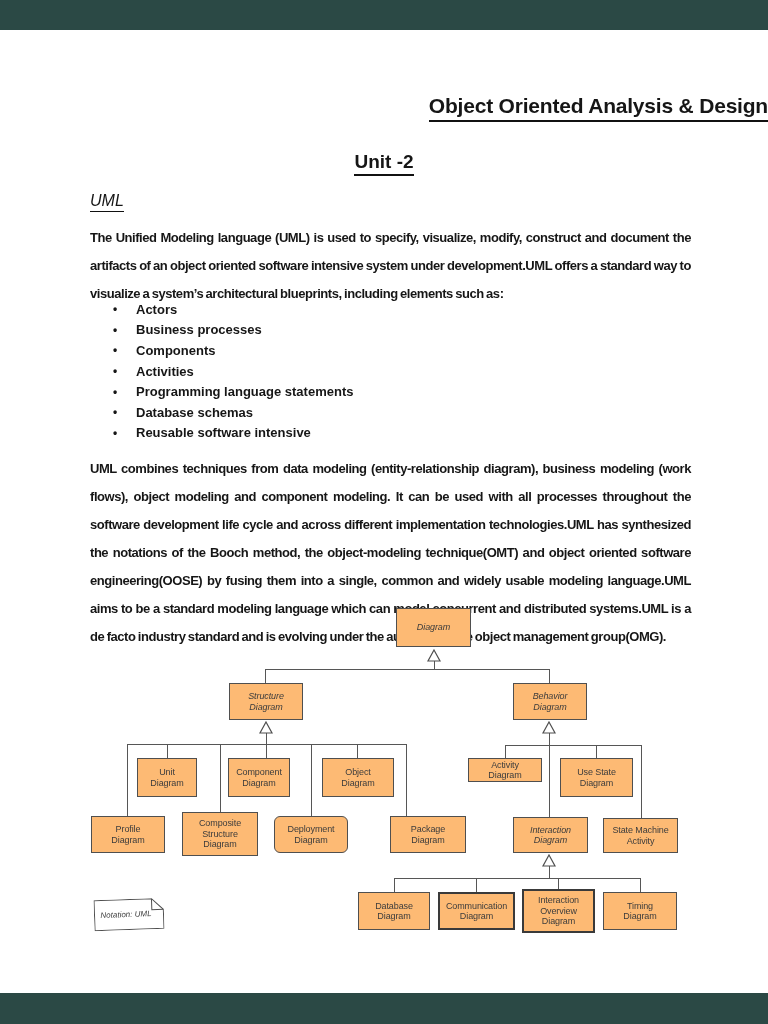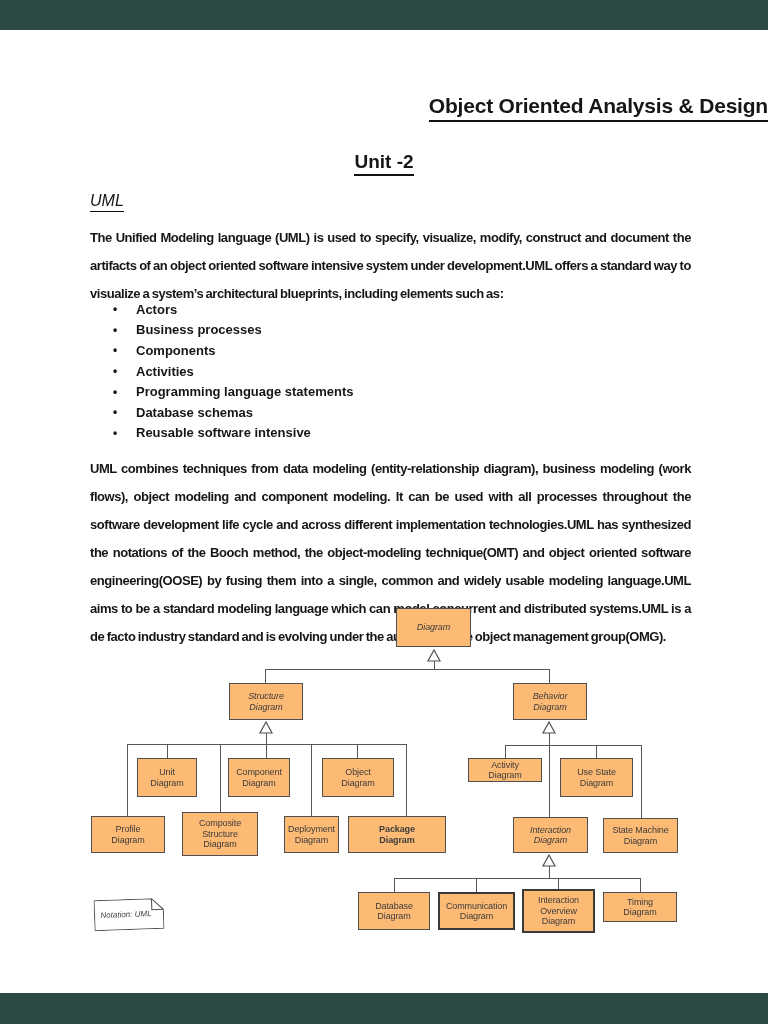--- a/index.html
+++ b/index.html
@@ -155,42 +155,42 @@
     <div class="node" style="left:228px;top:758px;width:62px;height:39px;">Component
 Diagram</div>
     <div class="node" style="left:322px;top:758px;width:72px;height:39px;">Object
 Diagram</div>
 
     <div class="node" style="left:91px;top:816px;width:74px;height:37px;">Profile
 Diagram</div>
     <div class="node" style="left:182px;top:812px;width:76px;height:44px;">Composite
 Structure
 Diagram</div>
-    <div class="node" style="left:284px;top:816px;width:55px;height:37px;">Deployment
+    <div class="node" style="left:274px;top:816px;width:74px;height:37px;border-radius:6px;">Deployment
 Diagram</div>
-    <div class="node" style="left:348px;top:816px;width:98px;height:37px;font-weight:bold;">Package
+    <div class="node" style="left:390px;top:816px;width:76px;height:37px;">Package
 Diagram</div>
 
     <div class="node" style="left:468px;top:758px;width:74px;height:24px;">Activity
 Diagram</div>
     <div class="node" style="left:560px;top:758px;width:73px;height:39px;">Use State
 Diagram</div>
     <div class="node it" style="left:513px;top:817px;width:75px;height:36px;">Interaction
 Diagram</div>
     <div class="node" style="left:603px;top:818px;width:75px;height:35px;">State Machine
-Diagram</div>
+Activity</div>
 
     <div class="node" style="left:358px;top:892px;width:72px;height:38px;">Database
 Diagram</div>
     <div class="node thick" style="left:438px;top:892px;width:77px;height:38px;">Communication
 Diagram</div>
     <div class="node thick" style="left:522px;top:889px;width:73px;height:44px;">Interaction
 Overview
 Diagram</div>
-    <div class="node" style="left:603px;top:892px;width:74px;height:30px;">Timing
+    <div class="node" style="left:603px;top:892px;width:74px;height:38px;">Timing
 Diagram</div>
 
     <div class="note">
       <svg width="70" height="31">
         <path d="M0.5 0.5 L58 0.5 L69.5 11.5 L69.5 30.5 L0.5 30.5 Z" fill="#ffffff" stroke="#4f4f4f" stroke-width="1"></path>
         <path d="M58 0.5 L58 11.5 L69.5 11.5" fill="none" stroke="#4f4f4f" stroke-width="1"></path>
       </svg>
       <div class="txt">Notation: UML</div>
     </div>
   </div>

